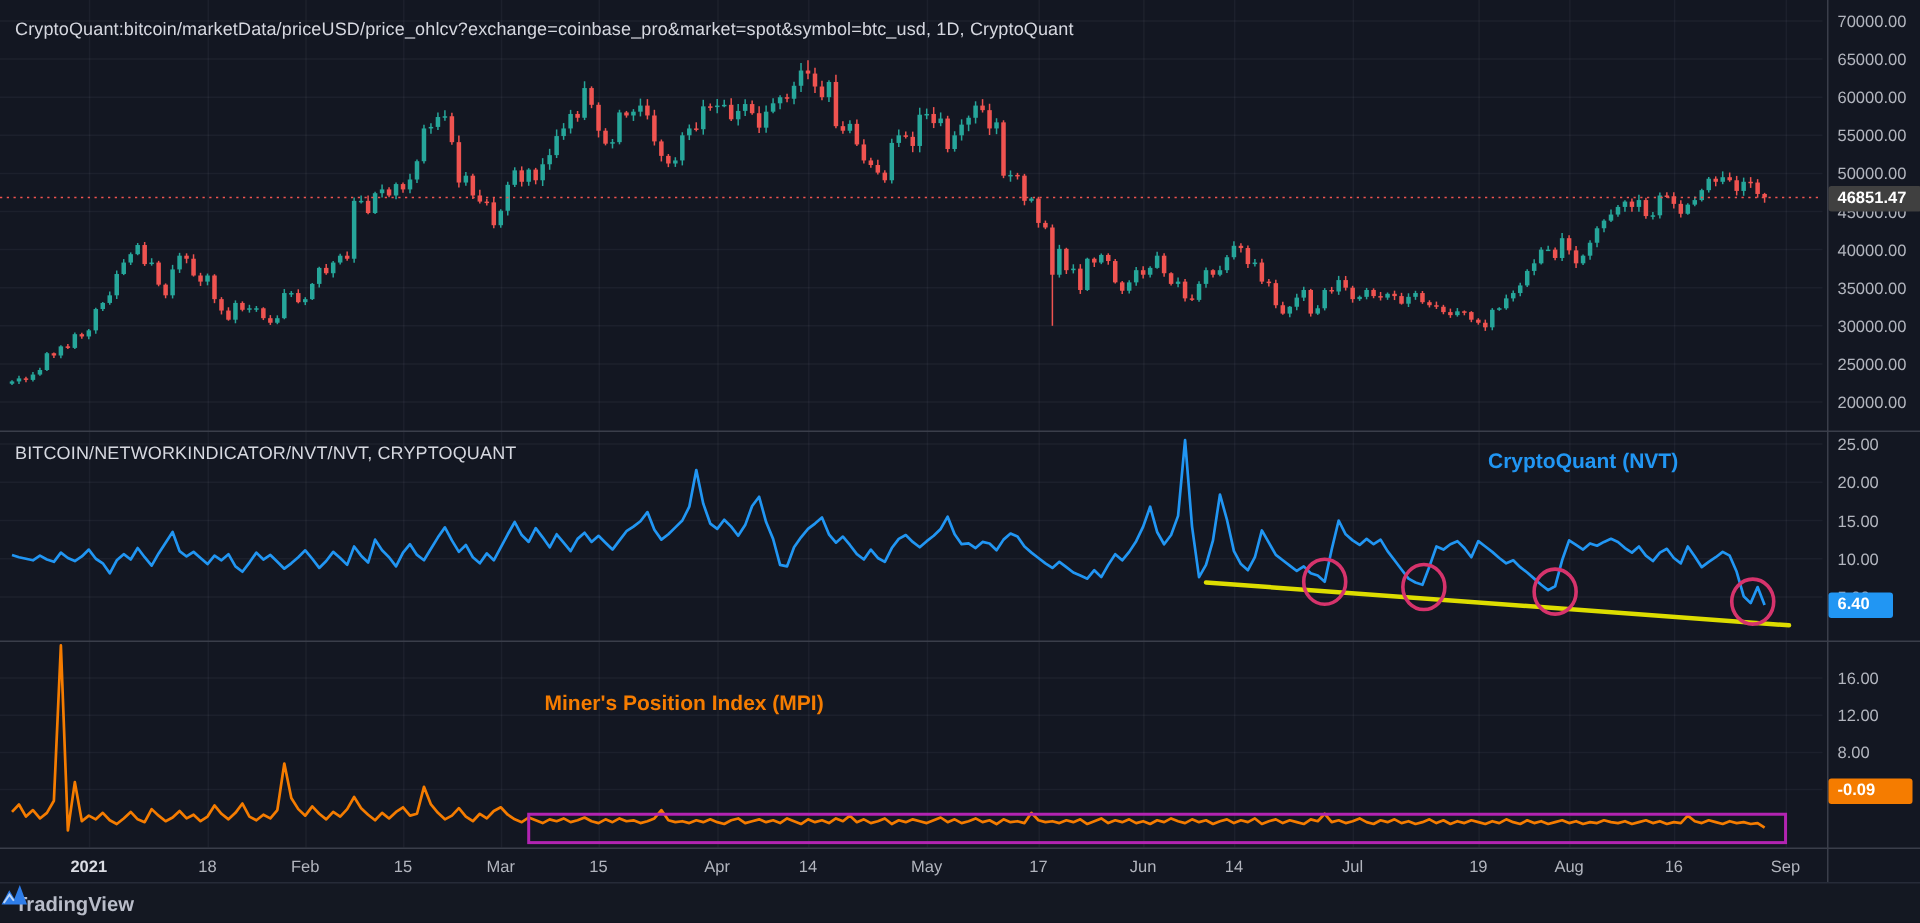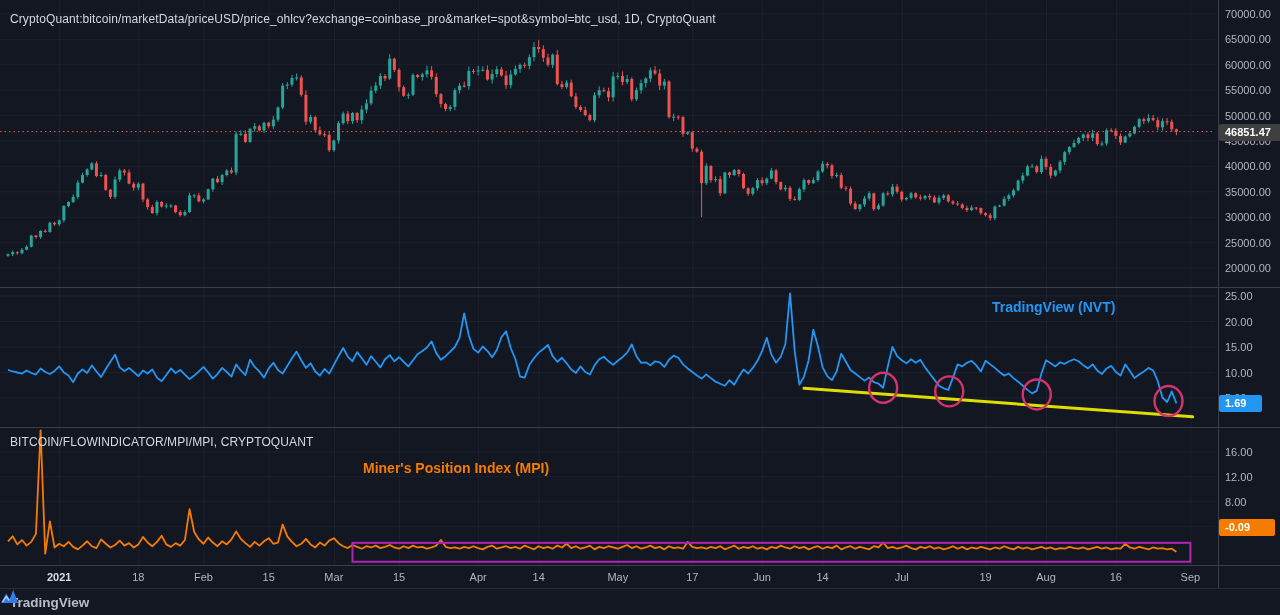--- a/index.html
+++ b/index.html
@@ -609,27 +609,27 @@
       <text x="762.11" y="581" fill="#b2b5be" font-size="11px" text-anchor="middle" font-family="&quot;Liberation Sans&quot;,sans-serif" font-weight="normal">Jun</text>
       <text x="822.625" y="581" fill="#b2b5be" font-size="11px" text-anchor="middle" font-family="&quot;Liberation Sans&quot;,sans-serif" font-weight="normal">14</text>
       <text x="901.76" y="581" fill="#b2b5be" font-size="11px" text-anchor="middle" font-family="&quot;Liberation Sans&quot;,sans-serif" font-weight="normal">Jul</text>
       <text x="985.5500000000001" y="581" fill="#b2b5be" font-size="11px" text-anchor="middle" font-family="&quot;Liberation Sans&quot;,sans-serif" font-weight="normal">19</text>
       <text x="1046.065" y="581" fill="#b2b5be" font-size="11px" text-anchor="middle" font-family="&quot;Liberation Sans&quot;,sans-serif" font-weight="normal">Aug</text>
       <text x="1115.89" y="581" fill="#b2b5be" font-size="11px" text-anchor="middle" font-family="&quot;Liberation Sans&quot;,sans-serif" font-weight="normal">16</text>
       <text x="1190.3700000000001" y="581" fill="#b2b5be" font-size="11px" text-anchor="middle" font-family="&quot;Liberation Sans&quot;,sans-serif" font-weight="normal">Sep</text>
     </svg>
 
   <div class="panel-title" style="top:12px;font-weight:normal;">CryptoQuant:bitcoin/marketData/priceUSD/price_ohlcv?exchange=coinbase_pro&amp;market=spot&amp;symbol=btc_usd, 1D, CryptoQuant</div>
-  <div class="panel-title" style="top:435px;font-weight:normal;">BITCOIN/FLOWINDICATOR/MPI/MPI, CRYPTOQUANT</div>
+  <div class="panel-title" style="top:295px;font-weight:normal;">BITCOIN/NETWORKINDICATOR/NVT/NVT, CRYPTOQUANT</div>
 
-  <div class="annot" style="left:992px;top:299px;color:#2196f3;font-size:14px;">TradingView (NVT)</div>
+  <div class="annot" style="left:992px;top:299px;color:#2196f3;font-size:14px;">CryptoQuant (NVT)</div>
   <div class="annot" style="left:363px;top:460px;color:#f57c00;font-size:14px;">Miner's Position Index (MPI)</div>
 
   <div class="badge" id="price-badge" style="background: #404040; width: 51px; top: 123.595px;">46851.47</div>
-  <div class="badge" id="nvt-badge" style="background: rgb(33, 150, 243); width: 32px; top: 395.304px;">1.69</div>
+  <div class="badge" id="nvt-badge" style="background: rgb(33, 150, 243); width: 32px; top: 395.304px;">6.40</div>
   <div class="badge" id="mpi-badge" style="background: rgb(245, 124, 0); width: 45px; top: 519px;">-0.09</div>
 
   <div class="footer">
     <div class="brand">
       <svg width="19" height="15" viewBox="0 0 19 15">
         <path d="M1 14 L6.2 4.5 L9.6 10.2 L13.2 1 L18 14 Z" fill="#2e7de9"></path>
         <path d="M2.5 13 L6.3 7.5 L9.2 11.5" stroke="#bcd6f8" stroke-width="1.3" fill="none"></path>
       </svg>
       <span>TradingView</span>
     </div>

